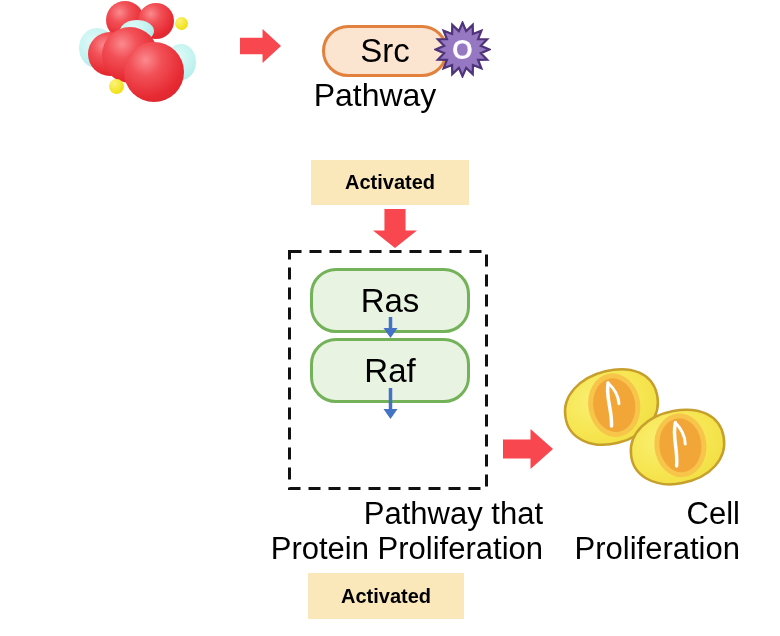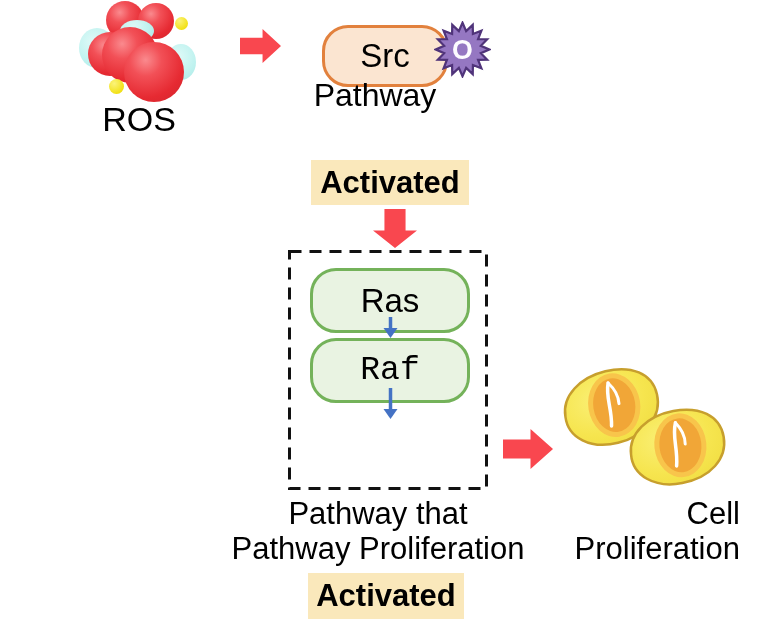--- a/index.html
+++ b/index.html
@@ -9,29 +9,29 @@
   }
   .abs { position:absolute; }
 
   
   .caption { position:absolute; text-align:center; white-space:nowrap; color:#000; }
   .label-ros { font-size:34px; }
   .caption-md { font-size:32px; line-height:33px; }
   .caption-sm { font-size:31px; line-height:35px; }
   .status {
     position:absolute; display:flex; align-items:center; justify-content:center;
-    background:#FAE8BB; font-weight:bold; font-size:31px; color:#000;
+    background:#FAE8BB; font-weight:bold; font-size:20px; color:#000;
   }
 
   
   .pill {
     position:absolute; display:flex; align-items:center; justify-content:center;
     border-radius:26px; box-sizing:border-box;
   }
-  .pill-src { left:322px; top:25px; width:126px; height:62px;
+  .pill-src { left:322px; top:25px; width:126px; height:52px;
     background:#FBE5D1; border:3px solid #E2813D; font-size:33px; }
   .pill-green { left:310px; width:160px; height:65px;
     background:#E9F3E2; border:3px solid #74B25A; font-size:33px; }
 
   
   .block-arrow { position:absolute; background:#F9474F; }
   .arrow-right { clip-path:polygon(0 26%, 55% 26%, 55% 0, 100% 50%, 55% 100%, 55% 74%, 0 74%); }
   .arrow-down  { clip-path:polygon(26% 0, 74% 0, 74% 55%, 100% 55%, 50% 100%, 0 55%, 26% 55%); }
 
   
@@ -53,21 +53,20 @@
     <div class="sphere" style="left:60px; top:3px;  width:36px; height:36px;"></div>
     <div class="cyan" style="left:42px; top:20px; width:34px; height:22px;"></div>
     <div class="cyan" style="left:1px;  top:28px; width:36px; height:40px;"></div>
     <div class="sphere" style="left:10px; top:32px; width:44px; height:44px;"></div>
     <div class="sphere" style="left:24px; top:27px; width:56px; height:56px;"></div>
     <div class="cyan" style="left:88px; top:44px; width:30px; height:36px;"></div>
     <div class="sphere" style="left:46px; top:42px; width:60px; height:60px;"></div>
     <div class="dot" style="left:97px; top:17px; width:13px; height:13px;"></div>
     <div class="dot" style="left:31px; top:79px; width:15px; height:15px;"></div>
   </div>
-  <div class="caption label-ros" style="left:76px; top:100px; width:126px;">ROS</div>
 
   <div class="block-arrow arrow-right" style="left:240px; top:29px; width:41px; height:34px;"></div>
 
   <div class="pill pill-src">
     <span>Src</span>
   </div>
 
   <svg class="abs" style="left:434px; top:21px;" width="57" height="57" viewBox="0 0 64 64">
     <polygon points="32,2 36.1,11.4 43.5,4.3 43.7,14.5 53.2,10.8 49.5,20.3 59.7,20.5 52.6,27.9 62,32 52.6,36.1 59.7,43.5 49.5,43.7 53.2,53.2 43.7,49.5 43.5,59.7 36.1,52.6 32,62 27.9,52.6 20.5,59.7 20.3,49.5 10.8,53.2 14.5,43.7 4.3,43.5 11.4,36.1 2,32 11.4,27.9 4.3,20.5 14.5,20.3 10.8,10.8 20.3,14.5 20.5,4.3 27.9,11.4" fill="#9577C2" stroke="#50347A" stroke-width="2.5"></polygon>
     <text x="32" y="33" text-anchor="middle" dominant-baseline="central" font-family="Liberation Sans, sans-serif" font-size="30" font-weight="bold" fill="#FDFBFF">O</text>
@@ -85,31 +84,31 @@
     <rect x="1.5" y="1.5" width="197" height="237" fill="none" stroke="#111111" stroke-width="3" stroke-dasharray="12 8"></rect>
   </svg>
 
   <div class="pill pill-green" style="top:268px;">
     <span>Ras</span>
   </div>
   <svg class="abs" style="left:382px; top:317px;" width="17" height="21" viewBox="0 0 17 21">
     <line x1="8.5" y1="0" x2="8.5" y2="12" stroke="#4472C4" stroke-width="3.5"></line>
     <polygon points="1.5,11 15.5,11 8.5,21" fill="#4472C4"></polygon>
   </svg>
-  <div class="pill pill-green" style="top:338px;font-family:Liberation Mono, monospace;">
+  <div class="pill pill-green" style="top:338px;">
     <span>Raf</span>
   </div>
   <svg class="abs" style="left:382px; top:388px;" width="17" height="31" viewBox="0 0 17 31">
     <line x1="8.5" y1="0" x2="8.5" y2="22" stroke="#4472C4" stroke-width="3.5"></line>
     <polygon points="1.5,21 15.5,21 8.5,31" fill="#4472C4"></polygon>
   </svg>
 
-  <div class="caption caption-sm" style="left:213px; top:496px; width:330px;">
+  <div class="caption caption-sm" style="left:213px; top:496px; width:330px;text-align:right;">
     <div>Pathway that</div>
-    <div>Pathway Proliferation</div>
+    <div>Protein Proliferation</div>
   </div>
 
   <div class="status" style="left:308px; top:573px; width:156px; height:46px;">Activated</div>
 
   <div class="block-arrow arrow-right" style="left:503px; top:429px; width:50px; height:40px;"></div>
 
   <svg class="abs" style="left:545px; top:358px;" width="195" height="138" viewBox="0 0 195 138">
     <defs>
       <radialGradient id="cellBody" cx="40%" cy="35%" r="85%">
         <stop offset="0%" stop-color="#FAF077"></stop>

